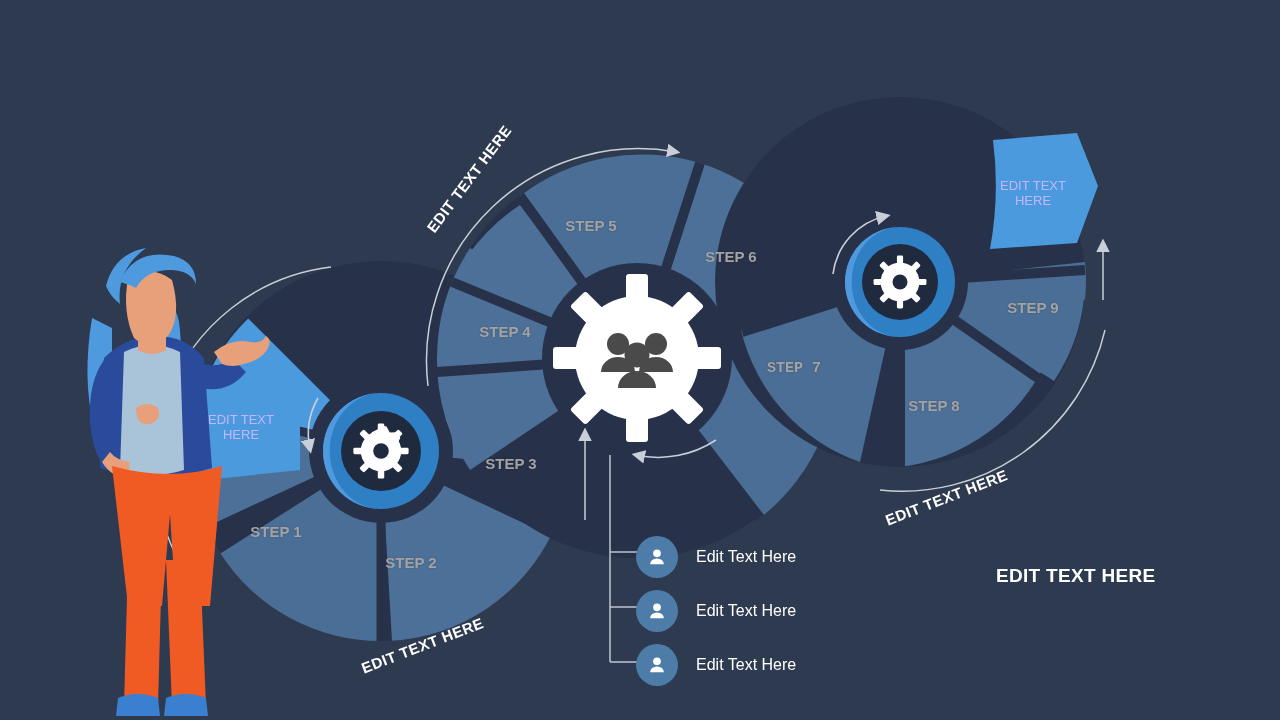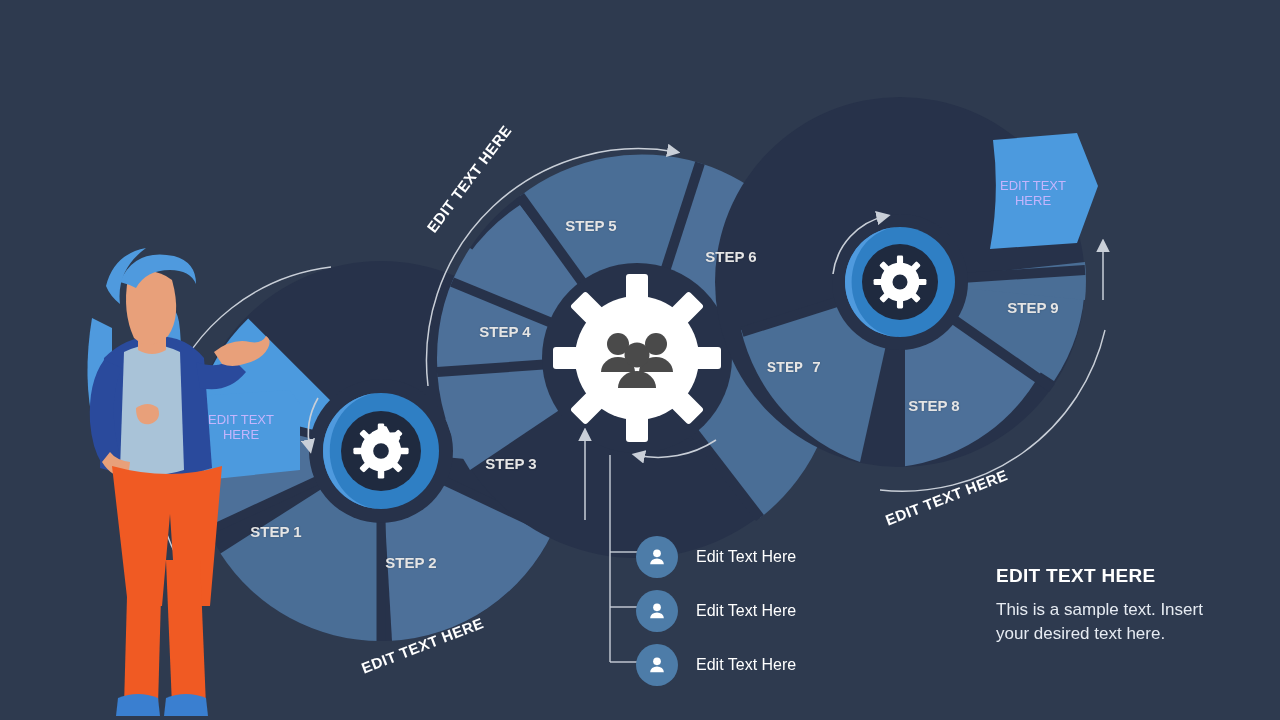--- a/index.html
+++ b/index.html
@@ -10,21 +10,21 @@
     position:relative;
   }
   .stage{position:absolute;inset:0;}
   #deck{position:absolute;left:0;top:0;width:1280px;height:720px;}
   .title{
     position:absolute;left:62px;top:40px;
     font-size:38px;font-weight:400;color:#ffffff;
     letter-spacing:0.2px;white-space:nowrap;
   }
   .seg-label{
-    position:absolute;color:#e5e5e5;font-weight:bold;font-size:15px;
+    position:absolute;color:#a3a3a3;font-weight:bold;font-size:15px;
     white-space:nowrap;transform:translate(-50%,-50%);
     text-shadow:0 0 2px rgba(0,0,0,.25);
   }
   .tab-label{
     position:absolute;color:#c4b5fd;font-size:13px;line-height:1.15;
     text-align:center;transform:translate(-50%,-50%);white-space:pre-line;
   }
   .arc-label{
     position:absolute;color:#ffffff;font-weight:bold;font-size:15px;
     white-space:nowrap;letter-spacing:.5px;
@@ -316,15 +316,14 @@
         <svg width="22" height="22" viewBox="0 0 24 24">
             <circle cx="12" cy="8" r="4.2" fill="#fff"></circle>
             <path d="M4.5,20 a7.5,6.5 0 0,1 15,0 z" fill="#fff"></path>
           </svg>
       </div>
       <div class="legend-text">Edit Text Here</div>
     </div>
   </div>
 
   <div class="side-head">EDIT TEXT HERE</div>
-  <div class="side-body">This is a sample text. Insert your desired text here.</div>
 
 </div>
 
 </body></html>

